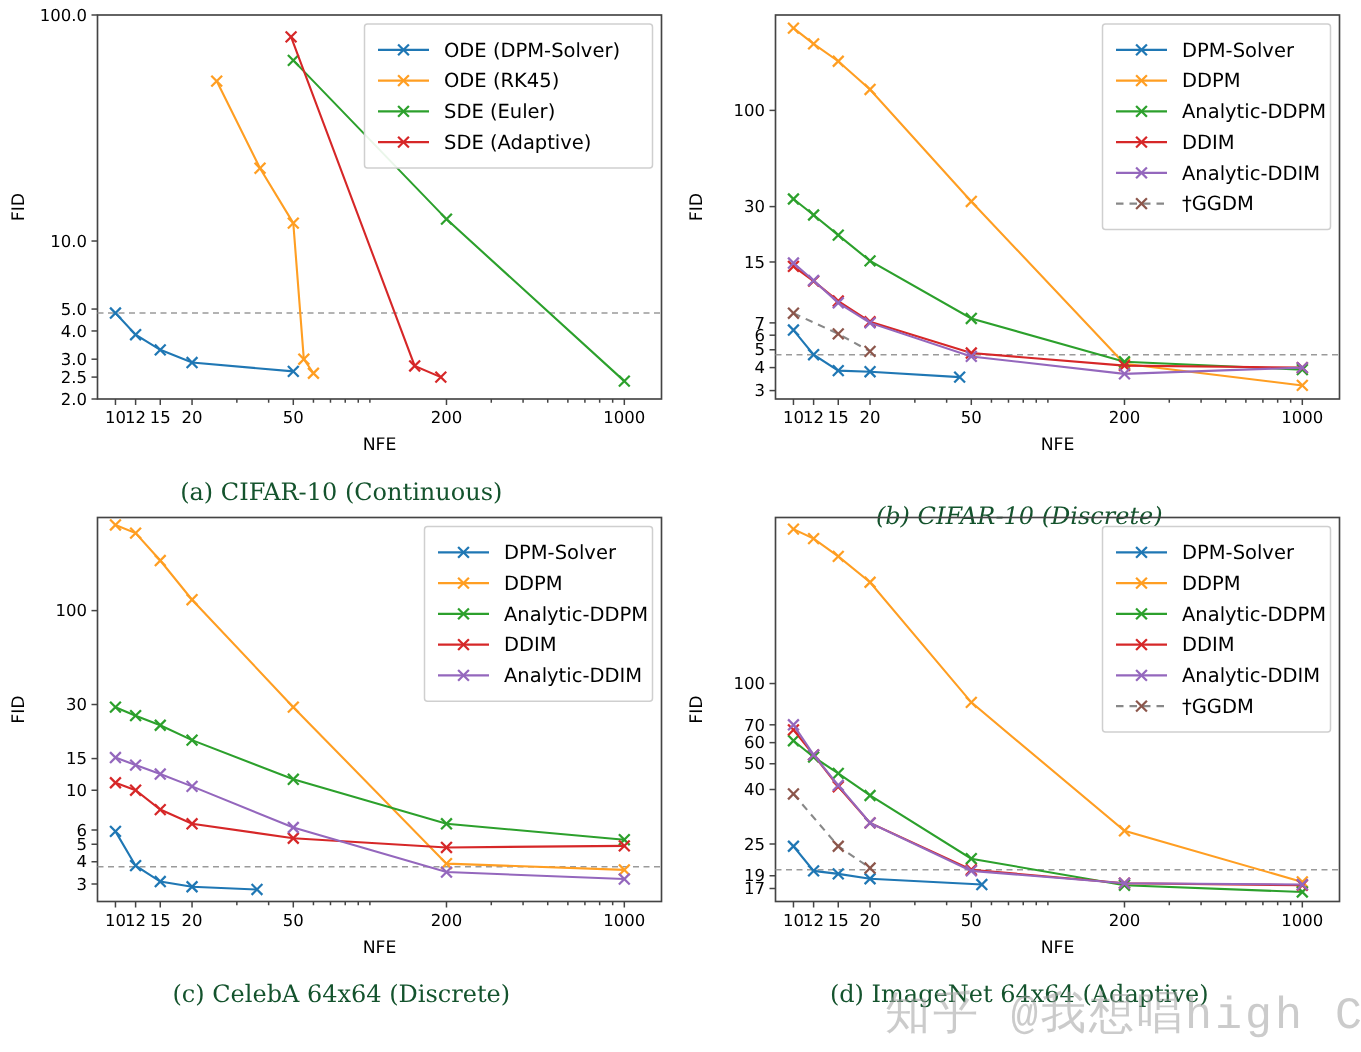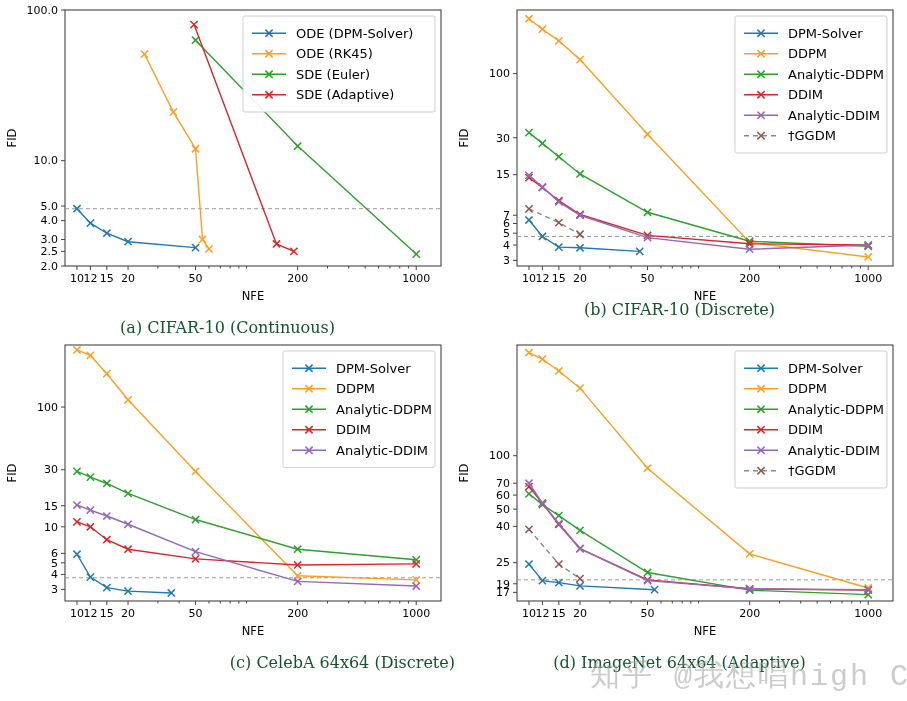--- a/index.html
+++ b/index.html
@@ -292,21 +292,21 @@
           <line x1="292" y1="115.25" x2="326" y2="115.25" stroke="#9467bd" stroke-width="1.4"></line>
           <line x1="305.4" y1="111.65" x2="312.6" y2="118.85" stroke="#9467bd" stroke-width="1.5"></line>
           <line x1="305.4" y1="118.85" x2="312.6" y2="111.65" stroke="#9467bd" stroke-width="1.5"></line>
           <text x="336" y="119.75" class="leglbl">Analytic-DDIM</text>
           <line x1="292" y1="135.75" x2="326" y2="135.75" stroke="#888888" stroke-width="1.4" stroke-dasharray="5 4"></line>
           <line x1="305.4" y1="132.15" x2="312.6" y2="139.35" stroke="#8c564b" stroke-width="1.5"></line>
           <line x1="305.4" y1="139.35" x2="312.6" y2="132.15" stroke="#8c564b" stroke-width="1.5"></line>
           <text x="336" y="140.25" class="leglbl">†GGDM</text>
         </g>
       </svg>
-      <div class="cap" style="top: 300px;">(b) CIFAR-10 (Discrete)</div>
+      <div class="cap" style="top: 334px; font-style: italic;">(b) CIFAR-10 (Discrete)</div>
     </div>
     <div class="panel" style="left: 0px; top: 335px; width: 455px; height: 366px;">
       <svg width="455" height="312" viewBox="0 0 455 312">
         <rect x="65" y="10" width="376" height="256" class="spine"></rect>
         <line x1="65" x2="441" y1="242.79564885613476" y2="242.79564885613476" class="refline" stroke="#9a9a9a"></line>
         <line x1="76.97201915765014" x2="76.97201915765014" y1="266" y2="270" class="tick"></line>
         <text x="76.97201915765014" y="282" text-anchor="middle" class="ticklbl">10</text>
         <line x1="90.40280643600043" x2="90.40280643600043" y1="266" y2="270" class="tick"></line>
         <text x="90.40280643600043" y="282" text-anchor="middle" class="ticklbl">12</text>
         <line x1="106.84076156833707" x2="106.84076156833707" y1="266" y2="270" class="tick"></line>
@@ -446,21 +446,21 @@
           <line x1="292" y1="94.75" x2="326" y2="94.75" stroke="#d62728" stroke-width="1.4"></line>
           <line x1="305.4" y1="91.15" x2="312.6" y2="98.35" stroke="#d62728" stroke-width="1.5"></line>
           <line x1="305.4" y1="98.35" x2="312.6" y2="91.15" stroke="#d62728" stroke-width="1.5"></line>
           <text x="336" y="99.25" class="leglbl">DDIM</text>
           <line x1="292" y1="115.25" x2="326" y2="115.25" stroke="#9467bd" stroke-width="1.4"></line>
           <line x1="305.4" y1="111.65" x2="312.6" y2="118.85" stroke="#9467bd" stroke-width="1.5"></line>
           <line x1="305.4" y1="118.85" x2="312.6" y2="111.65" stroke="#9467bd" stroke-width="1.5"></line>
           <text x="336" y="119.75" class="leglbl">Analytic-DDIM</text>
         </g>
       </svg>
-      <div class="cap" style="top: 318px; text-align: right;">(c) CelebA 64x64 (Discrete)</div>
+      <div class="cap" style="top: 318px;">(c) CelebA 64x64 (Discrete)</div>
     </div>
     <div class="panel" style="left: 452px; top: 335px; width: 455px; height: 366px;">
       <svg width="455" height="312" viewBox="0 0 455 312">
         <rect x="65" y="10" width="376" height="256" class="spine"></rect>
         <line x1="65" x2="441" y1="244.83196915053858" y2="244.83196915053858" class="refline" stroke="#9a9a9a"></line>
         <line x1="76.97201915765014" x2="76.97201915765014" y1="266" y2="270" class="tick"></line>
         <text x="76.97201915765014" y="282" text-anchor="middle" class="ticklbl">10</text>
         <line x1="90.40280643600043" x2="90.40280643600043" y1="266" y2="270" class="tick"></line>
         <text x="90.40280643600043" y="282" text-anchor="middle" class="ticklbl">12</text>
         <line x1="106.84076156833707" x2="106.84076156833707" y1="266" y2="270" class="tick"></line>

